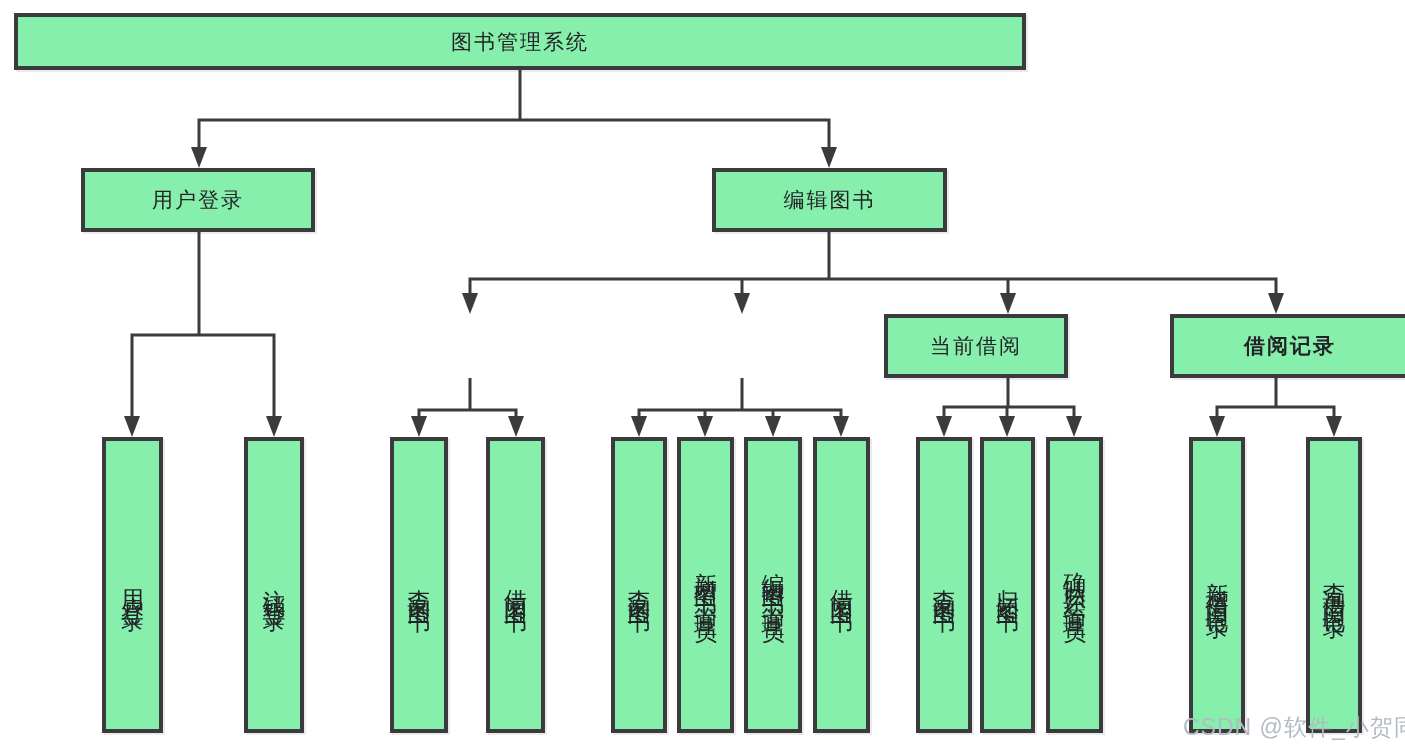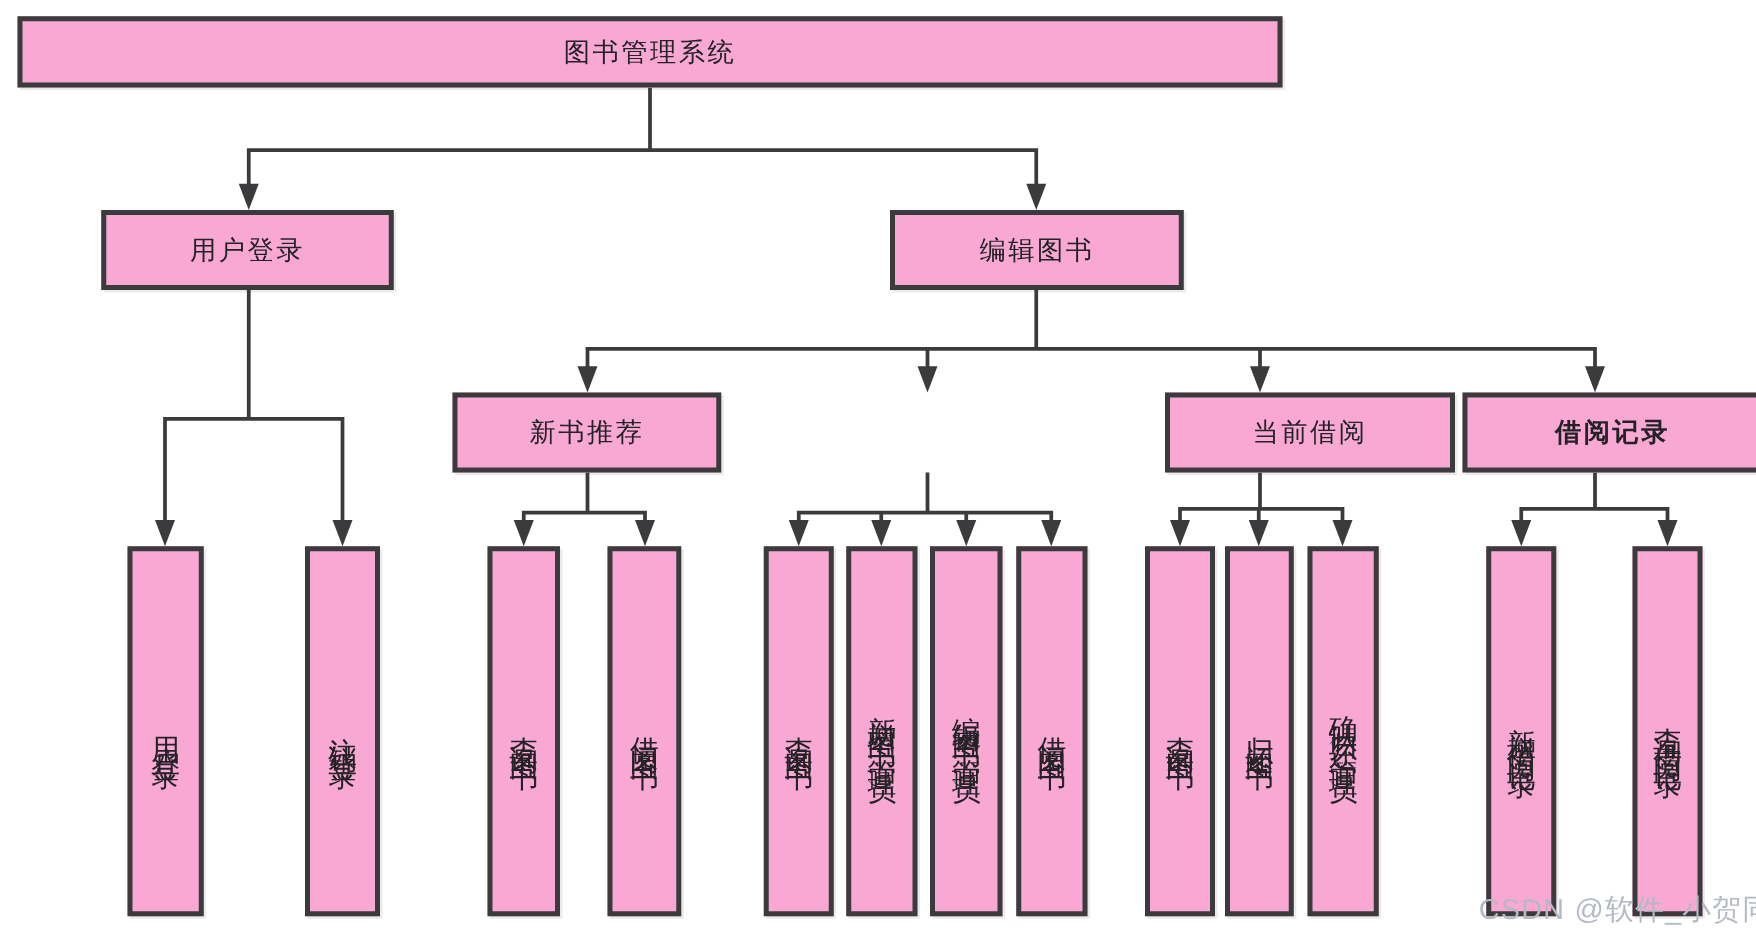--- a/index.html
+++ b/index.html
@@ -17,21 +17,21 @@
     font-family:"Liberation Sans","DejaVu Sans",sans-serif;
     overflow:hidden;
   }
   .connectors{position:absolute;left:0;top:0;width:1405px;height:747px;}
   .connectors path{fill:none;stroke:var(--line);stroke-width:3;}
   .connectors polygon{fill:var(--line);stroke:none;}
   .node{
     position:absolute;
     box-sizing:border-box;
     border:4px solid var(--line);
-    background:#f9a8d4;
+    background:#86efac;
     display:flex;align-items:center;justify-content:center;
     color:var(--text);
     box-shadow:2px 2px 0 rgba(60,60,70,0.10);
   }
   .h-node{font-size:21px;letter-spacing:2px;white-space:nowrap;}
   .root-node{font-size:21px;letter-spacing:2px;}
   .leaf{top:437px;height:296px;}
   .vtext{
     writing-mode:vertical-rl;
     text-orientation:mixed;
@@ -95,24 +95,21 @@
     <span>图书管理系统</span>
   </div>
 
   <div class="node h-node" style="left:81px;top:168px;width:234px;height:64px;">
     <span>用户登录</span>
   </div>
   <div class="node h-node" style="left:712px;top:168px;width:235px;height:64px;">
     <span>编辑图书</span>
   </div>
 
-  <div class="node h-node" style="left:362px;top:314px;width:215px;height:64px;">
-    <span>新书推荐</span>
-  </div>
-  <div class="node h-node" style="left:932px;top:314px;width:232px;height:64px;justify-content:center;">
+  <div class="node h-node" style="left:884px;top:314px;width:184px;height:64px;justify-content:center;">
     <span>当前借阅</span>
   </div>
   <div class="node h-node" style="left:1170px;top:314px;width:240px;height:64px;font-weight:bold;">
     <span>借阅记录</span>
   </div>
 
   <div class="node leaf" style="left:102px;width:61px;">
     <span class="vtext">用户登录</span>
   </div>
   <div class="node leaf" style="left:244px;width:60px;">

